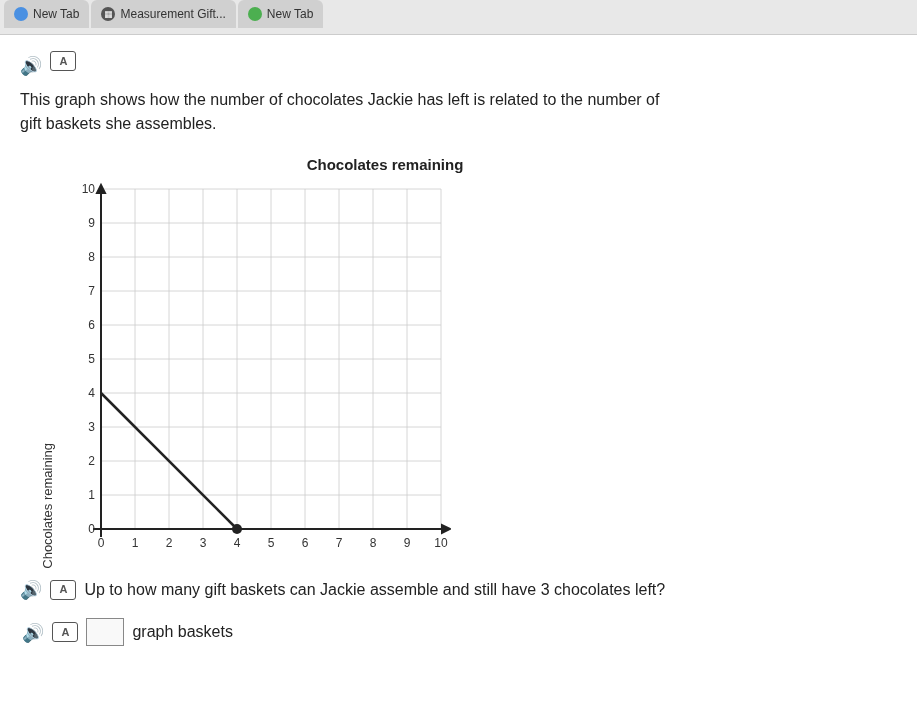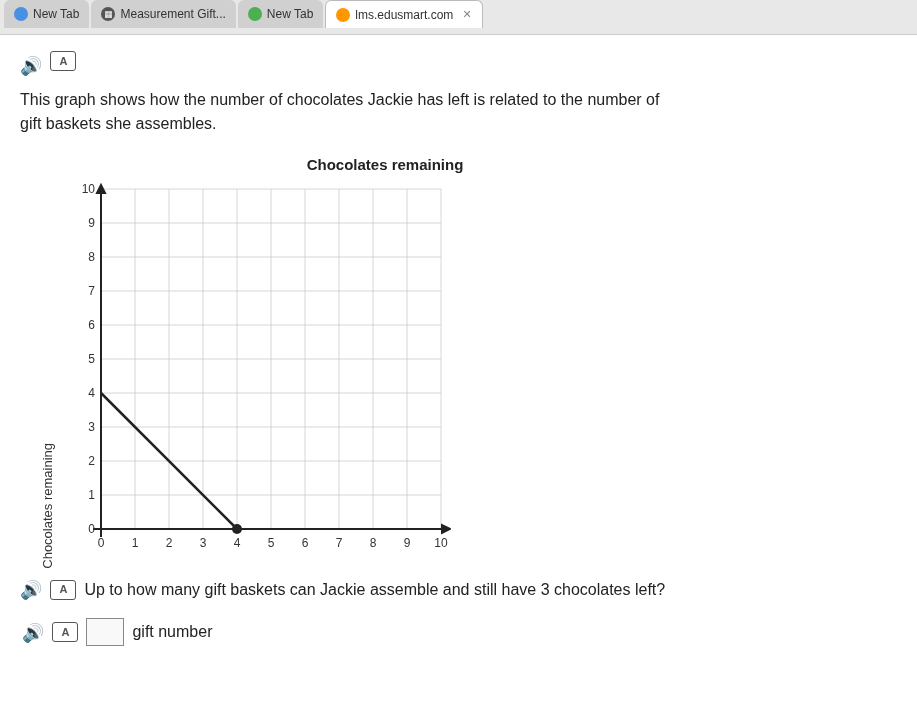--- a/index.html
+++ b/index.html
@@ -174,25 +174,20 @@
     <span>New Tab</span>
   </div>
   <div class="tab">
     <div class="tab-icon grid">▦</div>
     <span>Measurement Gift...</span>
   </div>
   <div class="tab">
     <div class="tab-icon green"></div>
     <span>New Tab</span>
   </div>
-  <div class="tab active">
-    <div class="tab-icon orange"></div>
-    <span>lms.edusmart.com</span>
-    <span class="tab-close">✕</span>
-  </div>
 </div>
 
 <div class="page-content">
 
   <div class="question-text">
     <span class="audio-btn">
       <span class="speaker-icon">🔊</span>
     </span>
     <span class="translate-icon">A</span>
     <span>This graph shows how the number of chocolates Jackie has left is related to the number of gift baskets she assembles.</span>
@@ -288,16 +283,16 @@
     <span class="translate-icon">A</span>
     <span>Up to how many gift baskets can Jackie assemble and still have 3 chocolates left?</span>
   </div>
 
   <div class="answer-row">
     <span class="audio-btn">
       <span class="speaker-icon">🔊</span>
     </span>
     <span class="translate-icon">A</span>
     <div class="answer-box"></div>
-    <span class="answer-label">gift number</span>
+    <span class="answer-label">graph baskets</span>
   </div>
 
 </div>
 
 </body></html>

